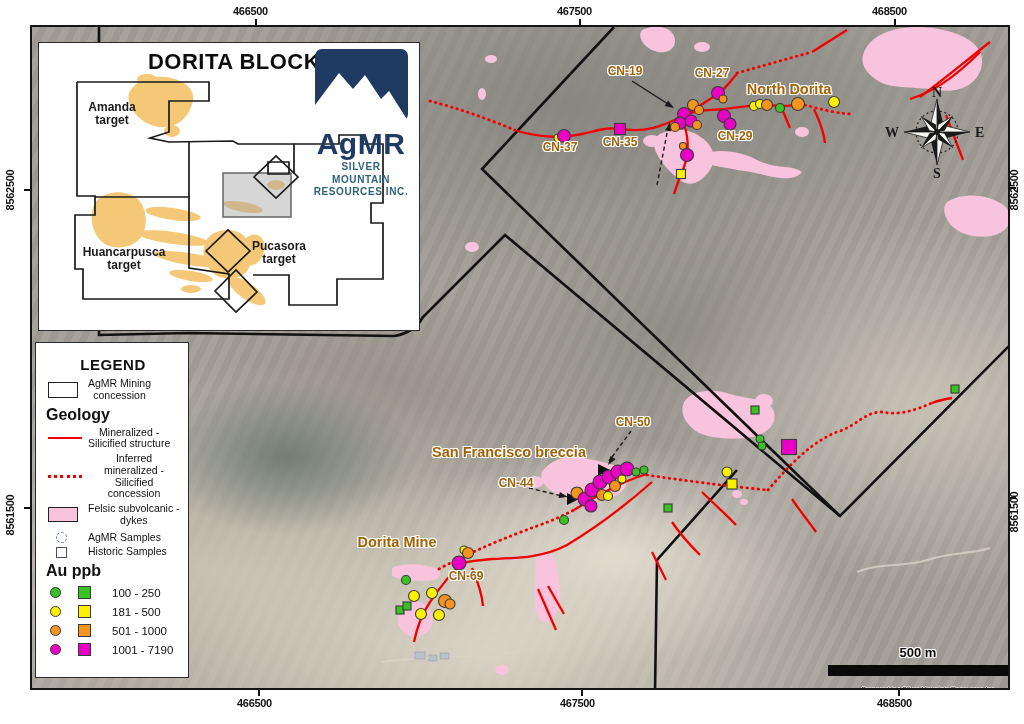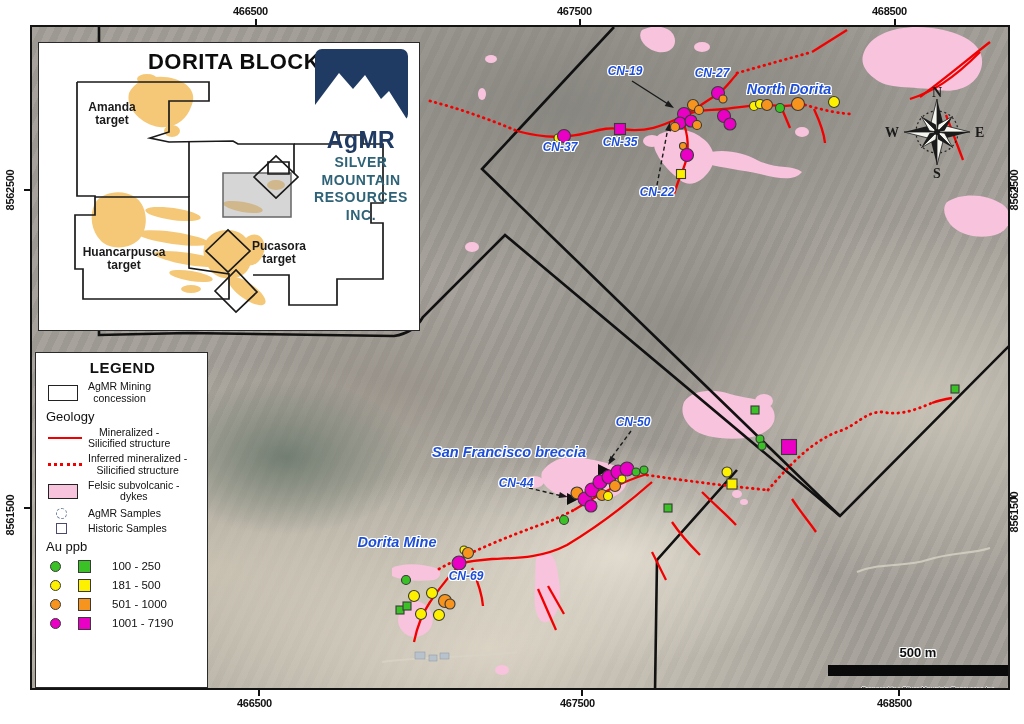--- a/index.html
+++ b/index.html
@@ -18,49 +18,49 @@
       radial-gradient(400px 260px at 92% 57%, rgba(205,199,186,.85), rgba(205,199,186,0) 70%),
       radial-gradient(300px 200px at 68% 47%, rgba(137,134,128,.8), rgba(137,134,128,0) 70%),
       radial-gradient(260px 160px at 36% 55%, rgba(150,143,134,.7), rgba(150,143,134,0) 70%),
       radial-gradient(500px 260px at 55% 12%, rgba(134,132,126,.9), rgba(134,132,126,0) 70%),
       radial-gradient(420px 220px at 78% 10%, rgba(148,145,139,.8), rgba(148,145,139,0) 70%),
       repeating-linear-gradient(115deg, rgba(255,255,255,.045) 0 7px, rgba(40,40,40,.05) 7px 14px),
       linear-gradient(#a39f98,#a39f98);}
   svg.overlay{position:absolute;left:0;top:0;}
   
   #labels-layer{position:absolute;inset:0;pointer-events:none;z-index:5;}
-  .map-label{position:absolute;text-align:center;color:#1d4ed8;font-weight:bold;
+  .map-label{position:absolute;text-align:center;color:#a16207;font-weight:bold;
     text-shadow:-1px -1px 0 #fff,1px -1px 0 #fff,-1px 1px 0 #fff,1px 1px 0 #fff,0 -1px 0 #fff,0 1px 0 #fff,-1px 0 0 #fff,1px 0 0 #fff;
-    white-space:nowrap;font-style:italic;}
+    white-space:nowrap;}
   .map-label.area{font-size:14.5px;}
   .map-label.cn{font-size:12px;}
   
   .coord{position:absolute;font-size:11px;font-weight:bold;color:#111;white-space:nowrap;
          letter-spacing:-0.3px;}
   .coord.v{transform:rotate(-90deg);transform-origin:center center;}
   .tick{position:absolute;background:#111;}
   
   .inset{position:absolute;left:38px;top:42px;width:382px;height:289px;background:#fff;
          border:1.8px solid #2a2a2a;z-index:10;}
   .inset-title{position:absolute;left:100px;top:6px;width:190px;text-align:center;
                font-size:22px;font-weight:bold;color:#0d0d0d;letter-spacing:.5px;}
   .inset-label{position:absolute;font-size:12px;font-weight:bold;color:#1a1a1a;
                text-align:center;line-height:1.12;white-space:pre-line;}
   .logo{position:absolute;right:10px;top:6px;width:96px;text-align:center;}
   .logo-mark{width:93px;height:72px;}
-  .logo-brand{font-size:23px;font-weight:bold;color:#203b63;letter-spacing:.5px;line-height:1.0;margin-top:4px;}
-  .logo-sub{font-size:14px;font-weight:bold;color:#2e6277;letter-spacing:.6px;line-height:1.25;margin-top:2px;}
-  
-  .legend{position:absolute;left:35px;top:352px;width:173px;height:336px;background:#fff;
-          border:1.8px solid #2a2a2a;z-index:10;padding:5px 8px 4px 10px;font-size:10.5px;color:#111;}
+  .logo-brand{font-size:30px;font-weight:bold;color:#203b63;letter-spacing:.5px;line-height:1.0;margin-top:4px;}
+  .logo-sub{font-size:10px;font-weight:bold;color:#2e6277;letter-spacing:.6px;line-height:1.25;margin-top:2px;}
+  
+  .legend{position:absolute;left:35px;top:342px;width:154px;height:336px;background:#fff;
+          border:1.8px solid #2a2a2a;z-index:10;padding:12px 8px 4px 10px;font-size:10.5px;color:#111;}
   .lg-title{text-align:center;font-weight:bold;font-size:15px;margin:1px 0 5px 0;letter-spacing:.5px;}
   .lg-row{display:flex;align-items:center;margin:3px 0;text-align:center;}
   .lg-sym{flex:0 0 42px;display:flex;align-items:center;justify-content:flex-start;}
   .lg-txt{line-height:1.12;white-space:pre-line;}
-  .lg-head{font-weight:normal;font-size:13px;margin:4px 0 2px 0;}
+  .lg-head{font-weight:bold;font-size:16px;margin:4px 0 2px 0;}
   .sw-conc{width:30px;height:16px;background:#fff;border:1.6px solid #222;margin-left:2px;}
   .sw-line{width:34px;height:0;border-top:2.6px solid #f20000;margin-left:2px;}
   .sw-dots{width:34px;height:3px;margin-left:2px;
            background:repeating-linear-gradient(90deg,#f20000 0 3px,transparent 3px 6.2px);}
   .sw-pink{width:30px;height:15px;background:#f8c3dc;border:1.4px solid #222;margin-left:2px;}
   .sw-agmr{width:11px;height:11px;border:1.4px dashed #6f86a0;border-radius:50%;margin-left:10px;}
   .sw-hist{width:11px;height:11px;border:1.4px solid #4a4a6e;margin-left:10px;}
   .au-row{display:flex;align-items:center;margin:6px 0;gap:8px;}
   .au-c{width:11px;height:11px;border-radius:50%;border:1.2px solid #3a3a3a;margin-left:4px;}
   .au-s{width:13px;height:13px;border:1.2px solid #3a3a3a;margin-left:9px;}
@@ -299,21 +299,21 @@
   </div>
 
   <div id="labels-layer">
       <div class="map-label area" style="left: 679px; top: 81px; width: 220px;">North Dorita</div>
       <div class="map-label area" style="left: 399px; top: 444px; width: 220px;">San Francisco breccia</div>
       <div class="map-label area" style="left: 287px; top: 534px; width: 220px;">Dorita Mine</div>
       <div class="map-label cn" style="left: 515px; top: 64px; width: 220px;">CN-19</div>
       <div class="map-label cn" style="left: 602px; top: 66px; width: 220px;">CN-27</div>
       <div class="map-label cn" style="left: 450px; top: 140px; width: 220px;">CN-37</div>
       <div class="map-label cn" style="left: 510px; top: 135px; width: 220px;">CN-35</div>
-      <div class="map-label cn" style="left: 547px; top: 185px; width: 220px;">CN-22</div>
+      <div class="map-label cn" style="left: 625px; top: 129px; width: 220px;">CN-29</div>
       <div class="map-label cn" style="left: 523px; top: 415px; width: 220px;">CN-50</div>
       <div class="map-label cn" style="left: 406px; top: 476px; width: 220px;">CN-44</div>
       <div class="map-label cn" style="left: 356px; top: 569px; width: 220px;">CN-69</div>
     </div>
 
   <div class="inset">
     <svg width="378" height="285" viewBox="0 0 378 285">
 
       <g fill="#F5C878" stroke="none">
         <path d="M90,50 C96,36 118,30 136,36 C152,41 158,52 152,64 C148,76 136,86 120,84 C104,82 86,66 90,50 Z"></path>
@@ -382,21 +382,21 @@
           <div class="sw-line"></div>
         </div>
       <div class="lg-txt">Mineralized -
 Silicified structure</div>
     </div>
     <div class="lg-row">
       <div class="lg-sym">
           <div class="sw-dots"></div>
         </div>
       <div class="lg-txt">Inferred mineralized -
-Silicified structure</div>
+Silicified concession</div>
     </div>
     <div class="lg-row">
       <div class="lg-sym">
           <div class="sw-pink"></div>
         </div>
       <div class="lg-txt">Felsic subvolcanic -
 dykes</div>
     </div>
     <div class="lg-row" style="margin-top:5px;">
       <div class="lg-sym">

